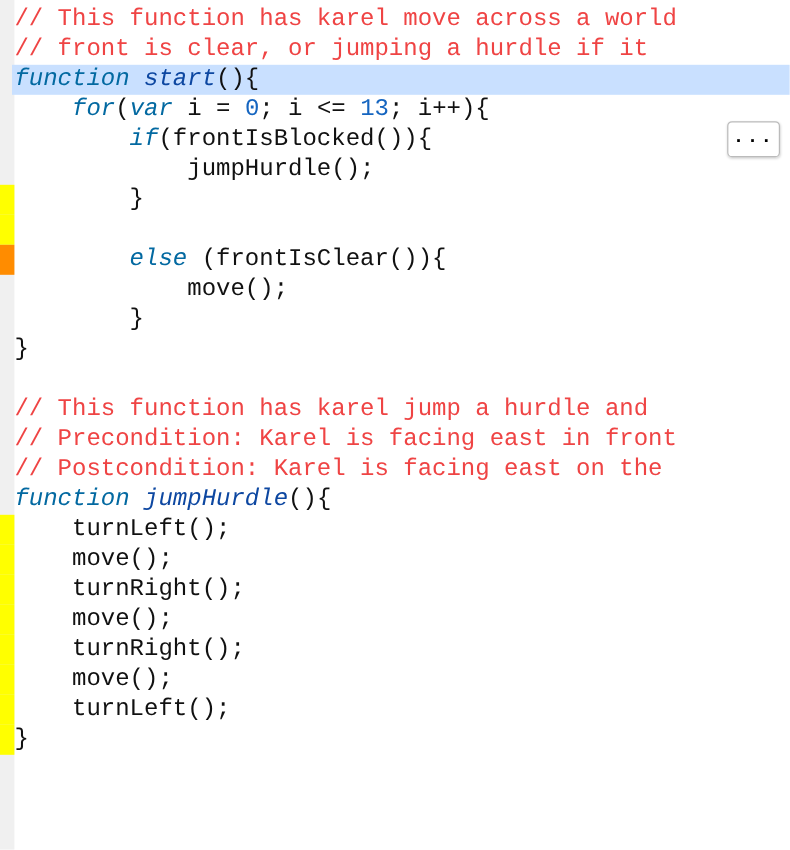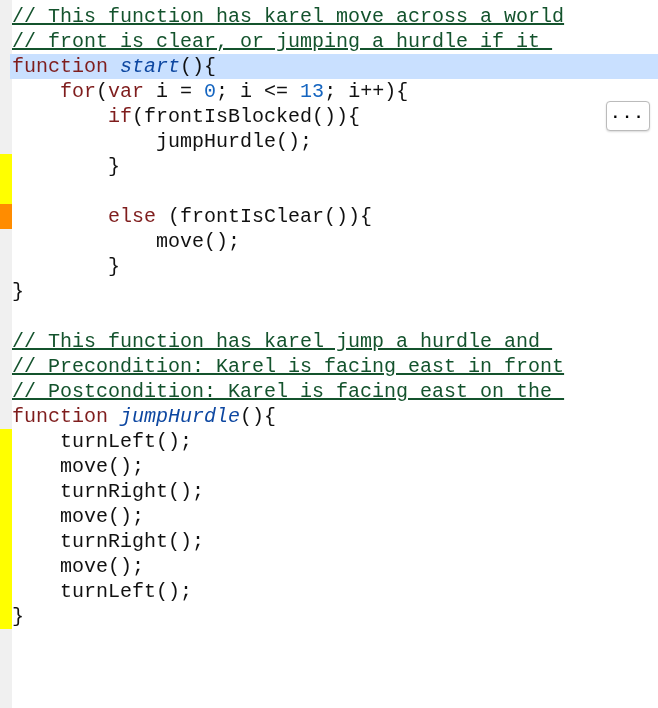--- a/index.html
+++ b/index.html
@@ -37,22 +37,22 @@
     right: 0;
     white-space: pre;
     line-height: 25px;
   }
   .line { min-height: 25px; }
   .line.selected {
     background: #c9e0ff;
     margin-left: -2px;
     padding-left: 2px;
   }
-  .tok-comment { color: #14532d; text-decoration: underline; }
-  .tok-keyword { color: #7f1d1d; }
+  .tok-comment { color: #ef4444; }
+  .tok-keyword { color: #0369a1; font-style: italic; }
   .tok-funcname { color: #0d47a1; font-style: italic; }
   .tok-number   { color: #1565c0; }
   .tok-plain    { color: #111111; }
   .action-btn {
     position: absolute;
     top: 101px;
     right: 8px;
     width: 44px;
     height: 30px;
     background: #ffffff;

